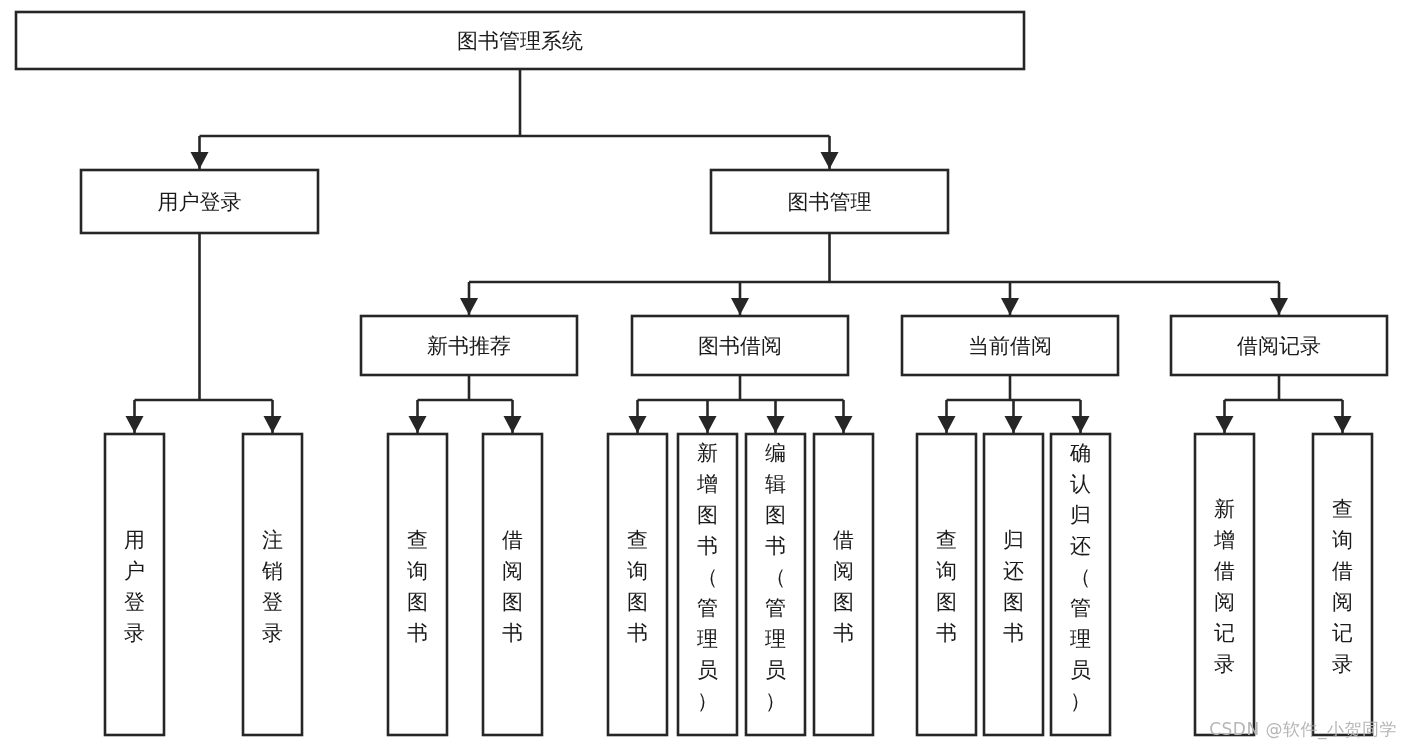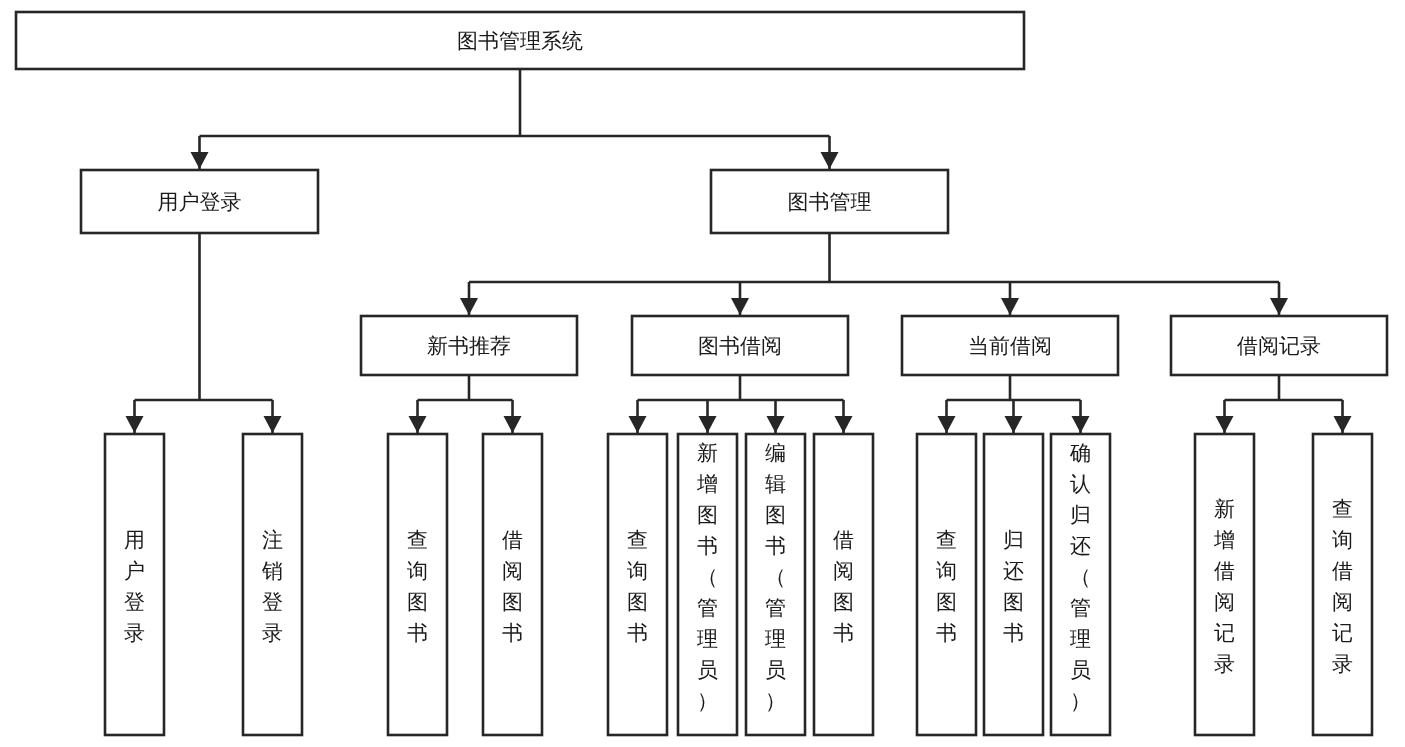--- a/index.html
+++ b/index.html
@@ -203,13 +203,14 @@
         <g>
           <rect x="1195" y="434" width="59" height="301" class="node-box"></rect>
           <text x="1224.5" y="515.5" class="node-label-v"><tspan x="1224.5" dy="0">新</tspan><tspan x="1224.5" dy="31">增</tspan><tspan x="1224.5" dy="31">借</tspan><tspan x="1224.5" dy="31">阅</tspan><tspan x="1224.5" dy="31">记</tspan><tspan x="1224.5" dy="31">录</tspan></text>
         </g>
         <g>
           <rect x="1313" y="434" width="59" height="301" class="node-box"></rect>
           <text x="1342.5" y="515.5" class="node-label-v"><tspan x="1342.5" dy="0">查</tspan><tspan x="1342.5" dy="31">询</tspan><tspan x="1342.5" dy="31">借</tspan><tspan x="1342.5" dy="31">阅</tspan><tspan x="1342.5" dy="31">记</tspan><tspan x="1342.5" dy="31">录</tspan></text>
         </g>
       </g>
     </svg>
+  <div class="watermark-text">CSDN @软件_小贺同学</div>
 </div>
 
 </body></html>

